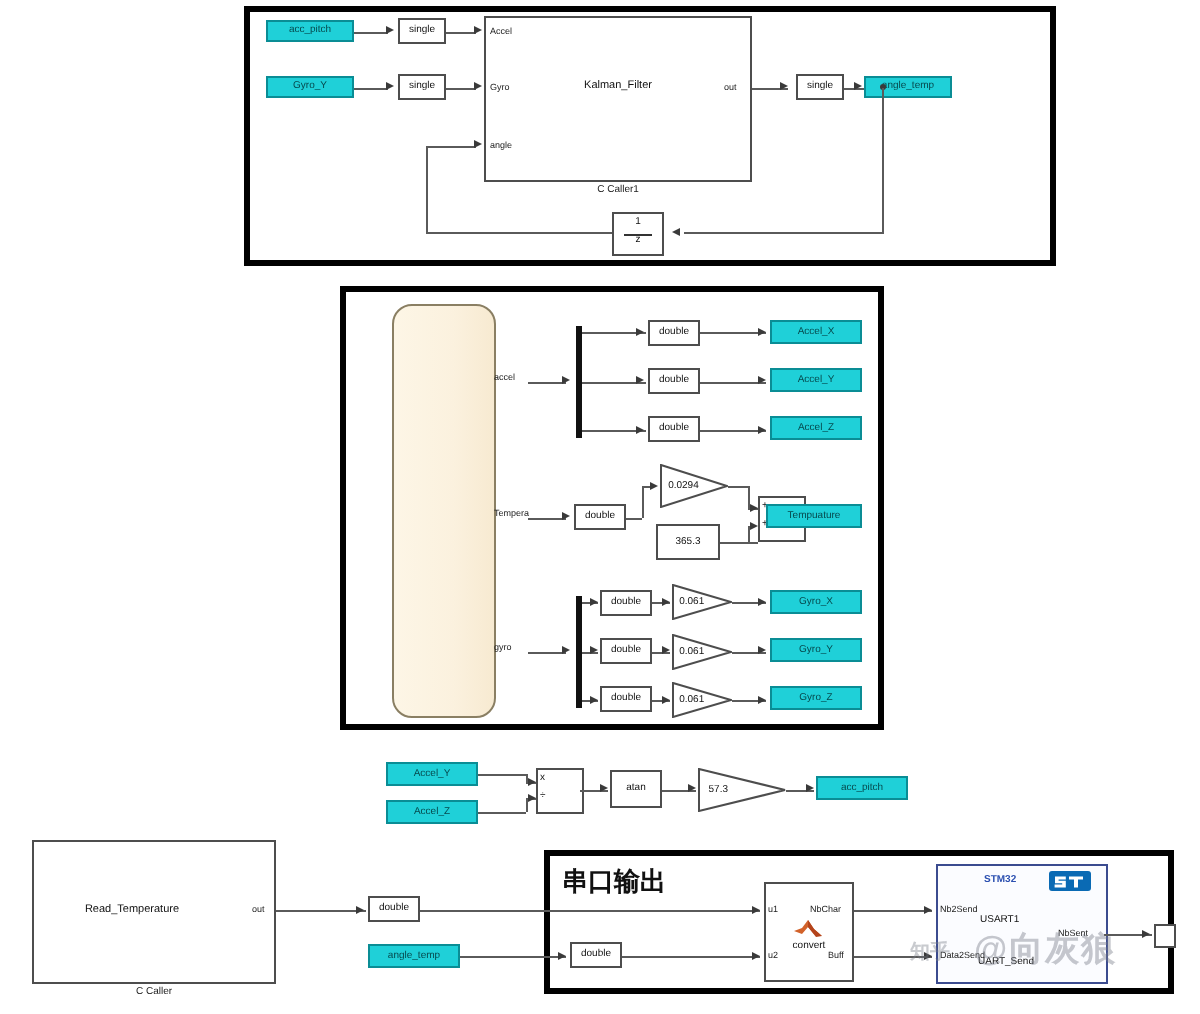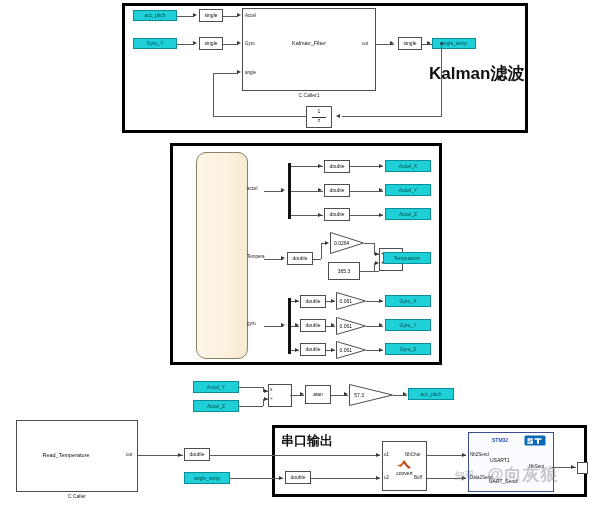--- a/index.html
+++ b/index.html
@@ -159,23 +159,20 @@
   <div class="delay" style="left:306px;top:106px;width:24px;height:20px;">
     <span class="dl" style="top:1px;">1</span>
     <span class="bar"></span>
     <span class="dl" style="top:10px;">z</span>
   </div>
   <div class="h" style="left:213px;top:116px;width:93px;"></div>
   <div class="v" style="left:213px;top:72.5px;height:44px;"></div>
   <div class="h" style="left:213px;top:72.5px;width:25px;"></div>
   <div class="ar" style="left:237px;top:70px;"></div>
 
-  <div class="anno" style="left:429px;top:62px;font-size:17px;">
-    <span>Kalman滤波</span>
-  </div>
 
   <div class="abs frame" style="left:170px;top:143px;width:272px;height:222px;"></div>
 
   <div class="sensor" style="left:196px;top:152px;width:50px;height:205px;"></div>
   <div class="port" style="left:247px;top:186px;">
     <span>accel</span></div>
   <div class="port" style="left:247px;top:254px;">
     <span>Tempera</span></div>
   <div class="port" style="left:247px;top:321px;">
     <span>gyro</span></div>

